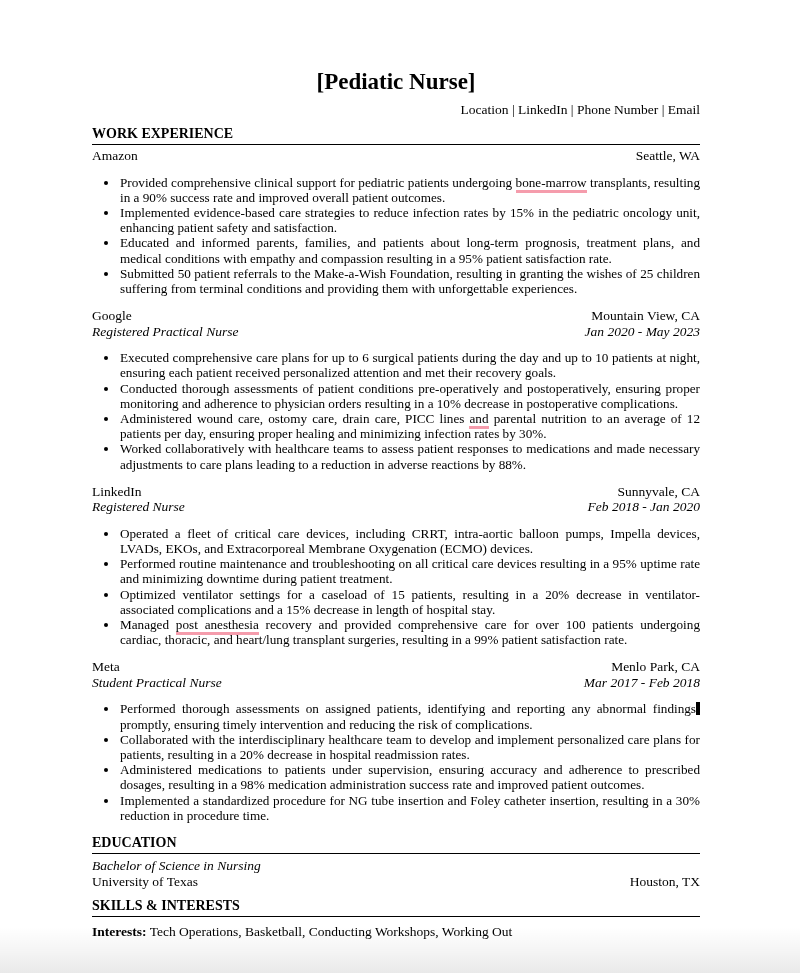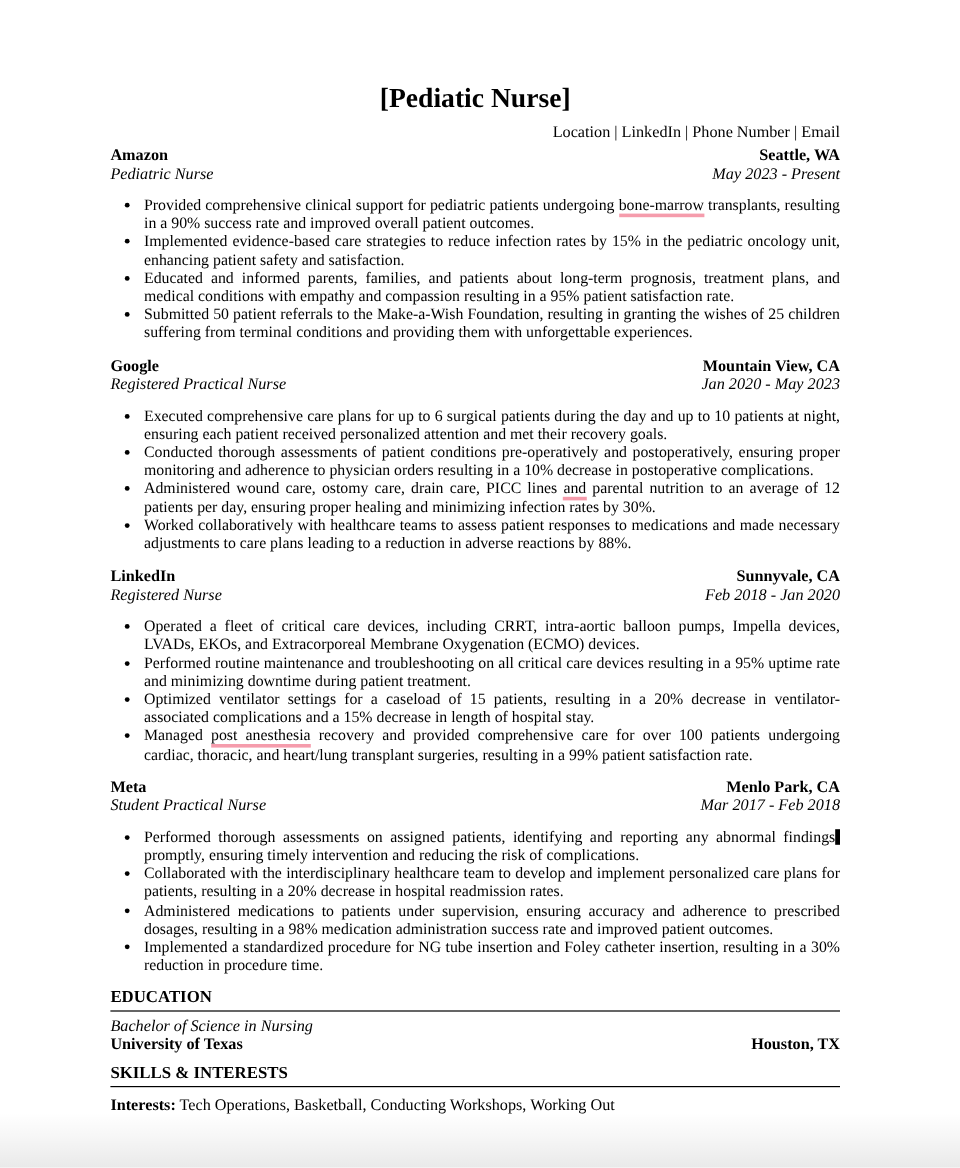--- a/index.html
+++ b/index.html
@@ -52,21 +52,21 @@
   .section-heading.first {
     margin-top: 8px;
   }
   .entry { margin-top: 3px; margin-bottom: 12px; }
   .row {
     display: flex;
     justify-content: space-between;
     font-size: 13.5px;
     line-height: 15.5px;
   }
-  .row.bold  { font-weight: bold; }
+  .row.bold  { font-weight: normal; }
   .row.italic { font-style: italic; }
   ul.bullets {
     margin: 11px 0 0 0;
     padding-left: 27px;
     font-size: 13.2px;
     line-height: 15.2px;
   }
   ul.bullets li {
     text-align: justify;
     padding-left: 1px;
@@ -91,30 +91,27 @@
   .skills-block { padding-bottom: 10px; }
 </style>
 </head>
 <body>
 
 <div class="doc">
 
   <h1 class="title">[Pediatic Nurse]</h1>
   <div class="contact">Location | LinkedIn | Phone Number | Email</div>
 
+  <div class="section-heading first">WORK EXPERIENCE</div>
 
   <div>
       <section class="entry">
         <div class="row bold">
           <span>Amazon</span>
           <span>Seattle, WA</span>
-        </div>
-        <div class="row italic">
-          <span>Pediatric Nurse</span>
-          <span>May 2023 - Present</span>
         </div>
         <ul class="bullets">
           <li><span>Provided comprehensive clinical support for pediatric patients undergoing </span><span class="spell">bone-marrow</span><span> transplants, resulting in a 90% success rate and improved overall patient outcomes.</span></li>
           <li><span>Implemented evidence-based care strategies to reduce infection rates by 15% in the pediatric oncology unit, enhancing patient safety and satisfaction.</span></li>
           <li><span>Educated and informed parents, families, and patients about long-term prognosis, treatment plans, and medical conditions with empathy and compassion resulting in a 95% patient satisfaction rate.</span></li>
           <li><span>Submitted 50 patient referrals to the Make-a-Wish Foundation, resulting in granting the wishes of 25 children suffering from terminal conditions and providing them with unforgettable experiences.</span></li>
         </ul>
       </section>
       <section class="entry">
         <div class="row bold">

